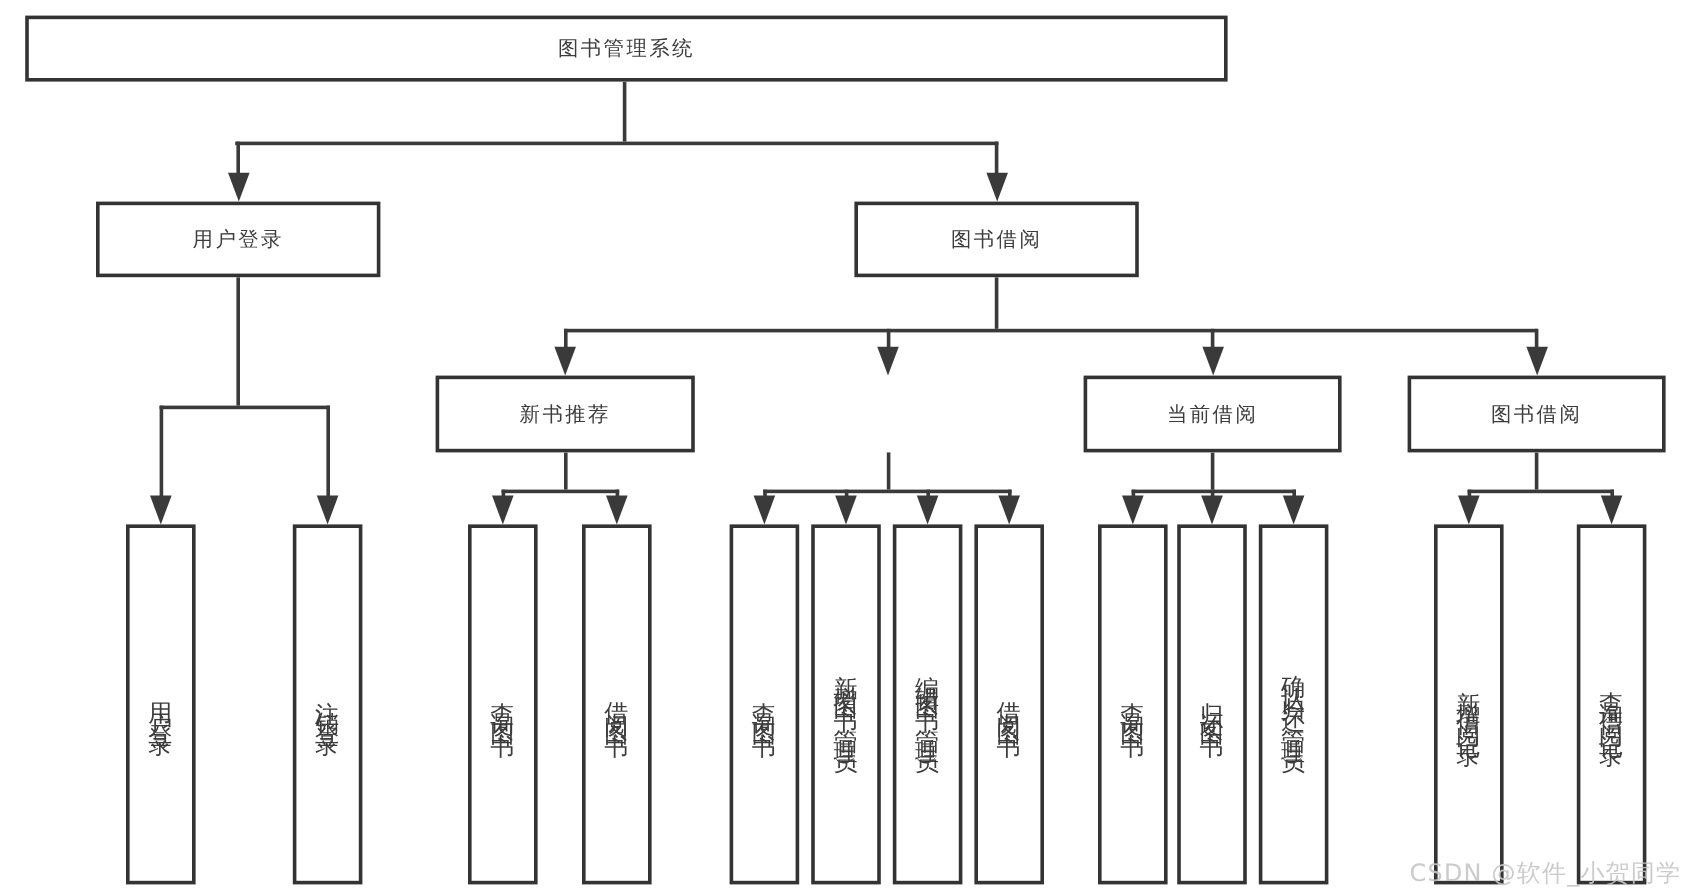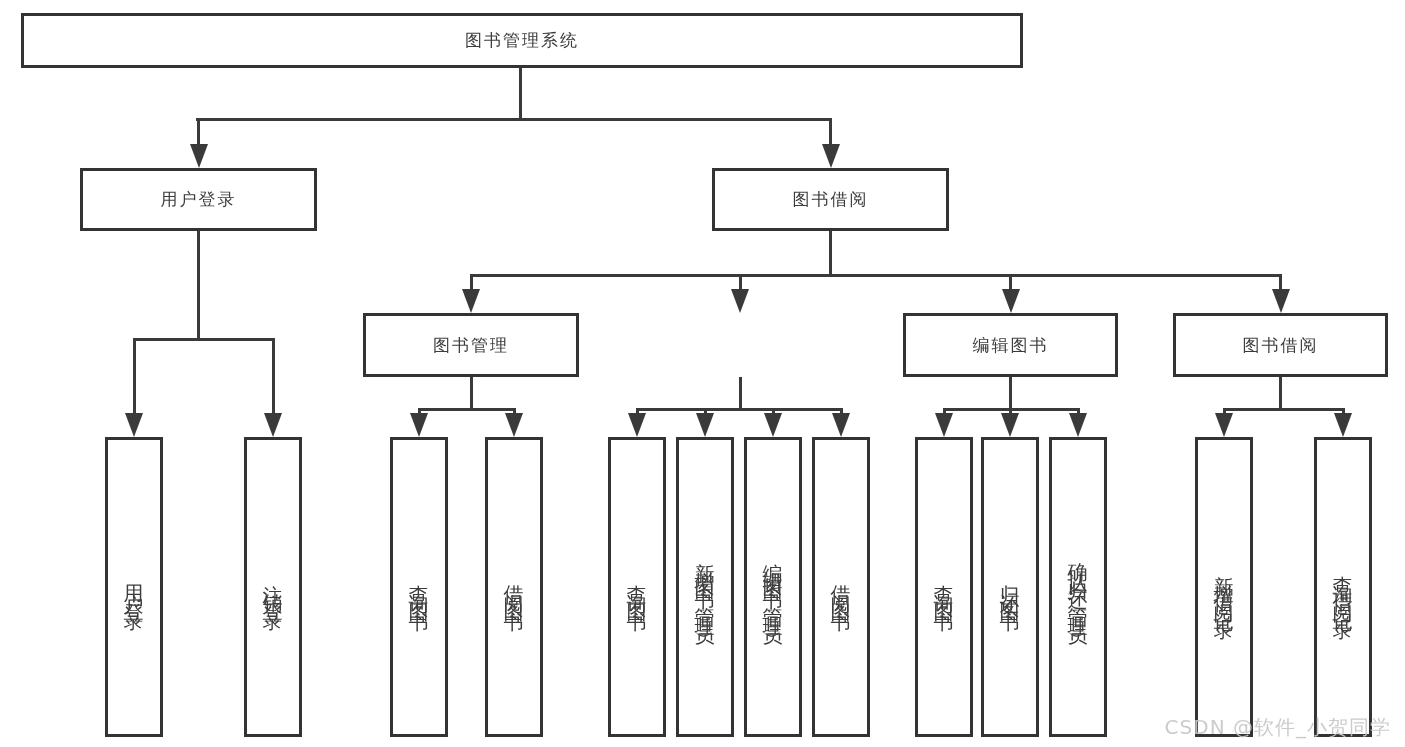--- a/index.html
+++ b/index.html
@@ -24,45 +24,45 @@
     font-size:20px;letter-spacing:9px;color:var(--text);line-height:1;
   }
   .v{position:absolute;width:3px;background:var(--line);z-index:1;}
   .h{position:absolute;height:3px;background:var(--line);z-index:1;}
   .ar{
     position:absolute;width:0;height:0;z-index:1;
     border-left:9px solid transparent;border-right:9px solid transparent;
     border-top:24px solid var(--line);
   }
   .wm{
-    position:absolute;right:14px;top:714px;z-index:3;
+    position:absolute;right:4px;top:714px;z-index:3;
     font-size:20px;color:var(--wm);opacity:.9;letter-spacing:1px;white-space:nowrap;
   }
 </style>
 </head>
 <body>
 
 <div id="stage">
 
   <div class="box" style="left:21px;top:13px;width:1002px;height:55px">
     <span class="hlabel">图书管理系统</span>
   </div>
 
   <div class="box" style="left:80px;top:168px;width:237px;height:63px">
     <span class="hlabel">用户登录</span>
   </div>
   <div class="box" style="left:712px;top:168px;width:237px;height:63px">
     <span class="hlabel">图书借阅</span>
   </div>
 
   <div class="box" style="left:363px;top:313px;width:216px;height:64px">
-    <span class="hlabel">图书管理</span>
+    <span class="hlabel">新书推荐</span>
   </div>
   <div class="box" style="left:903px;top:313px;width:215px;height:64px">
-    <span class="hlabel">编辑图书</span>
+    <span class="hlabel">当前借阅</span>
   </div>
   <div class="box" style="left:1173px;top:313px;width:215px;height:64px">
     <span class="hlabel">图书借阅</span>
   </div>
 
   <div class="box" style="left:105px;top:437px;width:58px;height:300px">
     <span class="vlabel">用户登录</span>
   </div>
   <div class="box" style="left:244px;top:437px;width:58px;height:300px">
     <span class="vlabel">注销登录</span>

